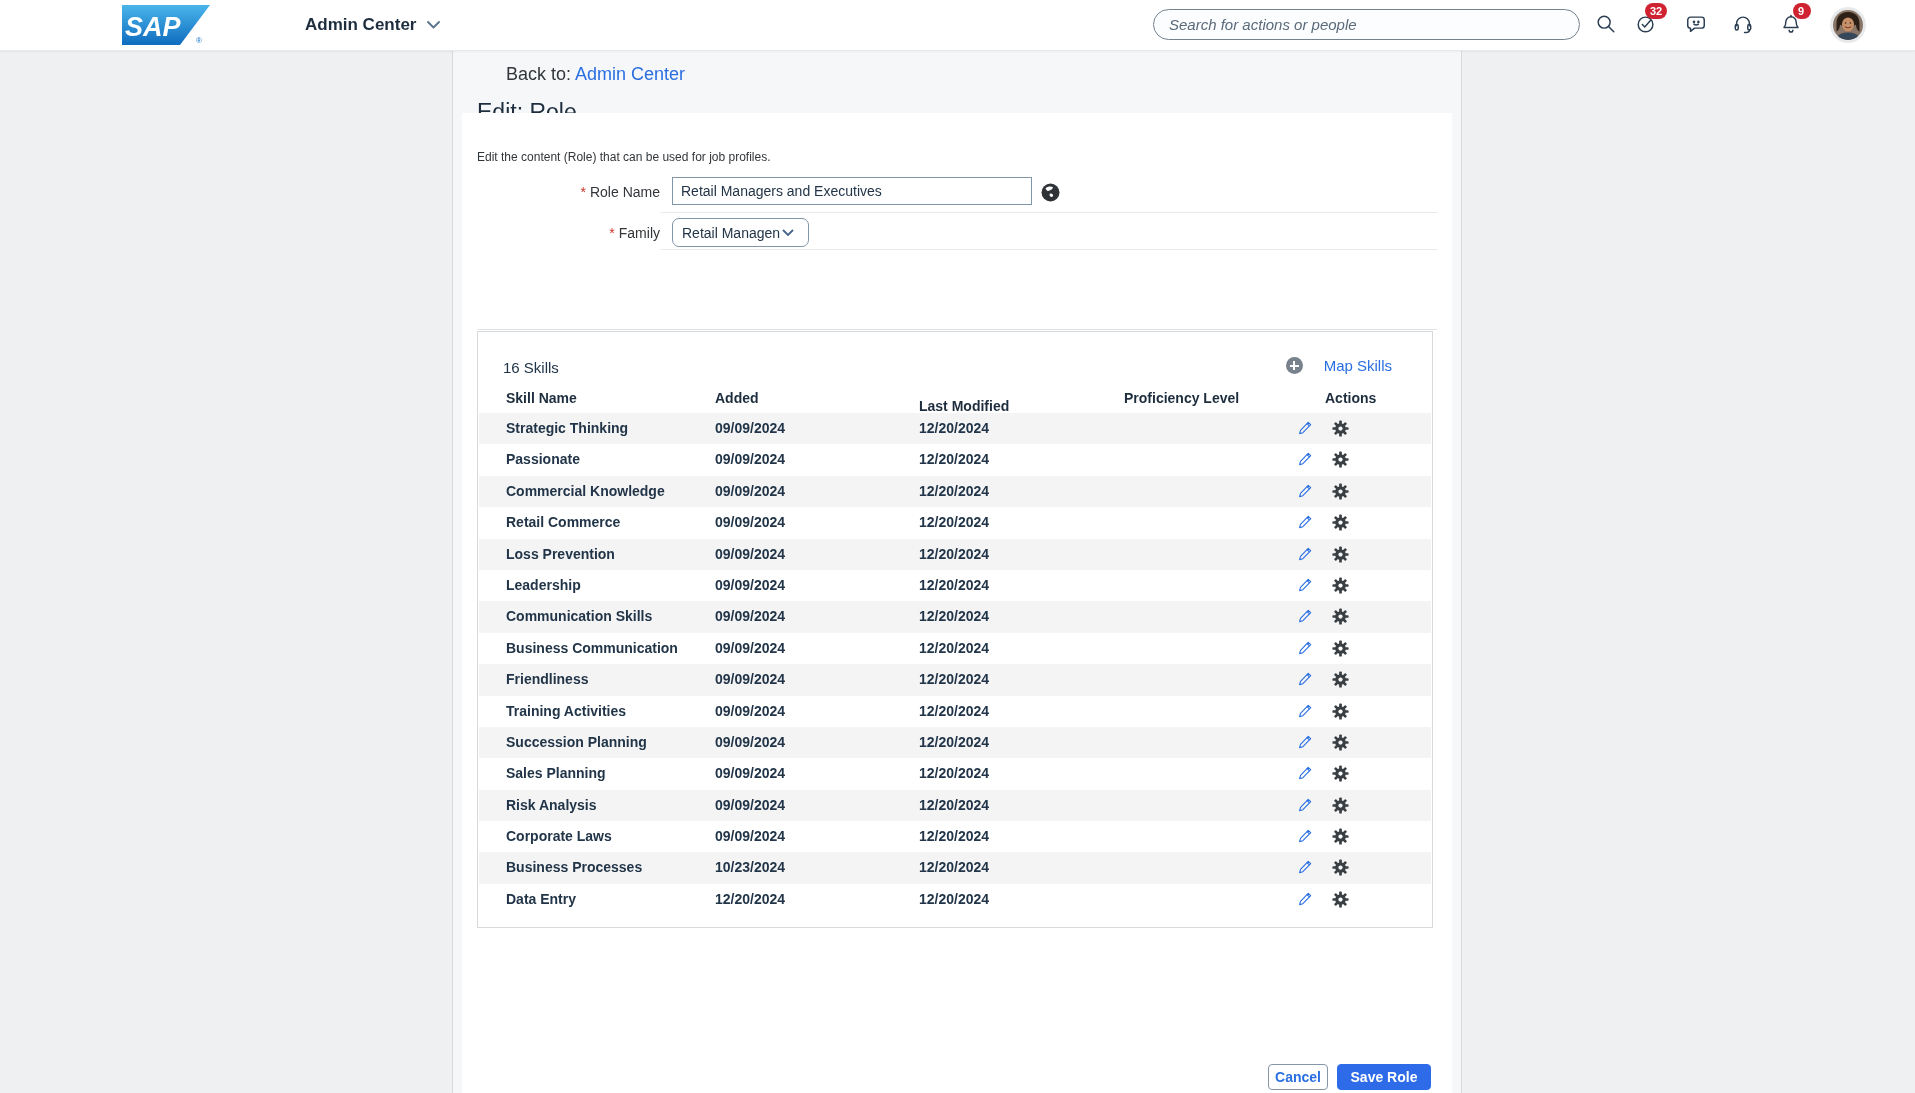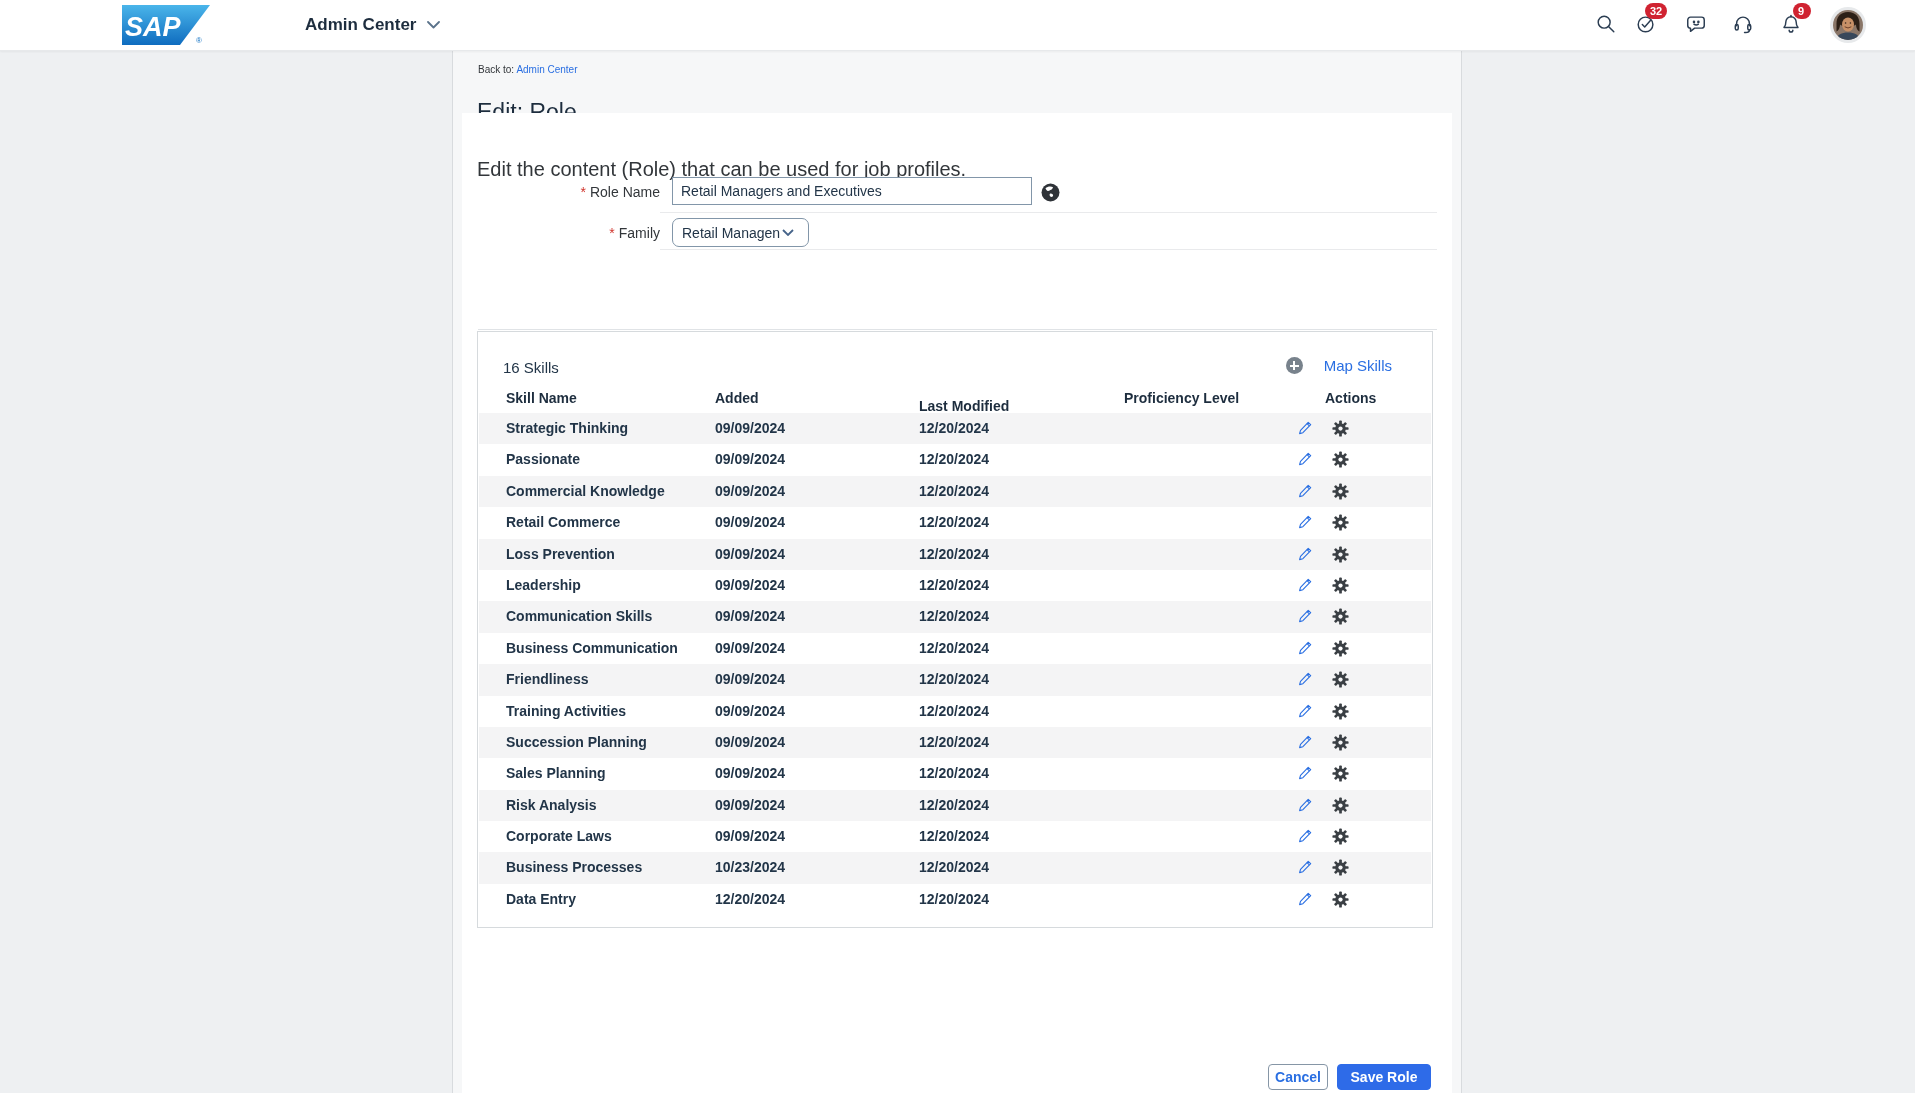--- a/index.html
+++ b/index.html
@@ -19,27 +19,27 @@
   .tb-btn{position:absolute;top:13px;width:24px;height:24px;cursor:pointer;background:none;border:none;padding:0;}
   .tb-btn svg{stroke:#2b3d52;stroke-width:1.6;fill:none;stroke-linecap:round;stroke-linejoin:round;}
   .badge{position:absolute;top:3px;min-width:8px;height:16px;line-height:16px;border-radius:9px;padding:0 5px;
          background:#d02331;color:#fff;font-size:11px;font-weight:bold;text-align:left;z-index:6;}
   .avatar-wrap{position:absolute;left:1830px;top:7px;width:36px;height:36px;border-radius:50%;
                background:#e7e9eb;display:flex;align-items:center;justify-content:center;cursor:pointer;}
 
   
   .column{position:absolute;left:452px;top:50px;width:1010px;height:1043px;background:#f6f7f8;
           border-left:1px solid #d8dbde;border-right:1px solid #d8dbde;box-sizing:border-box;}
-  .backrow{position:absolute;left:478px;top:64px;font-size:10px;color:#32363a;}
+  .backrow{position:absolute;left:506px;top:64px;font-size:18px;color:#32363a;}
   .backrow a{color:#2a6fe2;text-decoration:none;cursor:pointer;}
   .page-title{position:absolute;left:477px;top:84px;font-size:23px;font-weight:400;color:#1d2d3e;}
 
   .card{position:absolute;left:462px;top:113px;width:990px;height:980px;background:#fff;}
 
-  .desc{position:absolute;left:15px;top:25px;font-size:20px;color:#32363a;}
+  .desc{position:absolute;left:15px;top:25px;font-size:12px;color:#32363a;}
 
   .flabel{position:absolute;left:0;width:198px;text-align:right;font-size:14px;color:#32363a;}
   .req{color:#d0342c;margin-right:4px;}
   .role-input{position:absolute;left:210px;top:64px;width:360px;height:28px;box-sizing:border-box;
               border:1px solid #8296a9;background:#fff;font-family:"Liberation Sans",sans-serif;
               font-size:14px;color:#223548;padding:6px 8px;}
   .globe{position:absolute;left:579px;top:70px;width:19px;height:19px;cursor:pointer;}
   .fline{position:absolute;left:198px;width:777px;height:1px;background:#e9eaec;}
   .family-select{position:absolute;left:210px;top:105px;width:137px;height:29px;box-sizing:border-box;
                  border:1px solid #8296a9;border-radius:7px;background:#fff;display:flex;align-items:center;
@@ -99,20 +99,23 @@
     </svg>
     <span class="logo-r">®</span>
 
     <div class="module-picker">
       <span class="t">Admin Center</span>
       <svg width="13" height="8" viewBox="0 0 13 8">
         <path d="M1 1l5.5 5.5L12 1" fill="none" stroke="#5b738b" stroke-width="1.8" stroke-linecap="round" stroke-linejoin="round"></path>
       </svg>
     </div>
 
+    <div class="searchbox">
+      <span class="ph">Search for actions or people</span>
+    </div>
 
     <button class="tb-btn" style="left:1594px;">
       <svg viewBox="0 0 24 24" width="22" height="22">
           <circle cx="10" cy="10" r="6.5"></circle>
           <line x1="15" y1="15" x2="20.5" y2="20.5"></line>
         </svg>
     </button>
 
     <button class="tb-btn" style="left:1634px;">
       <svg viewBox="0 0 24 24" width="22" height="22">

